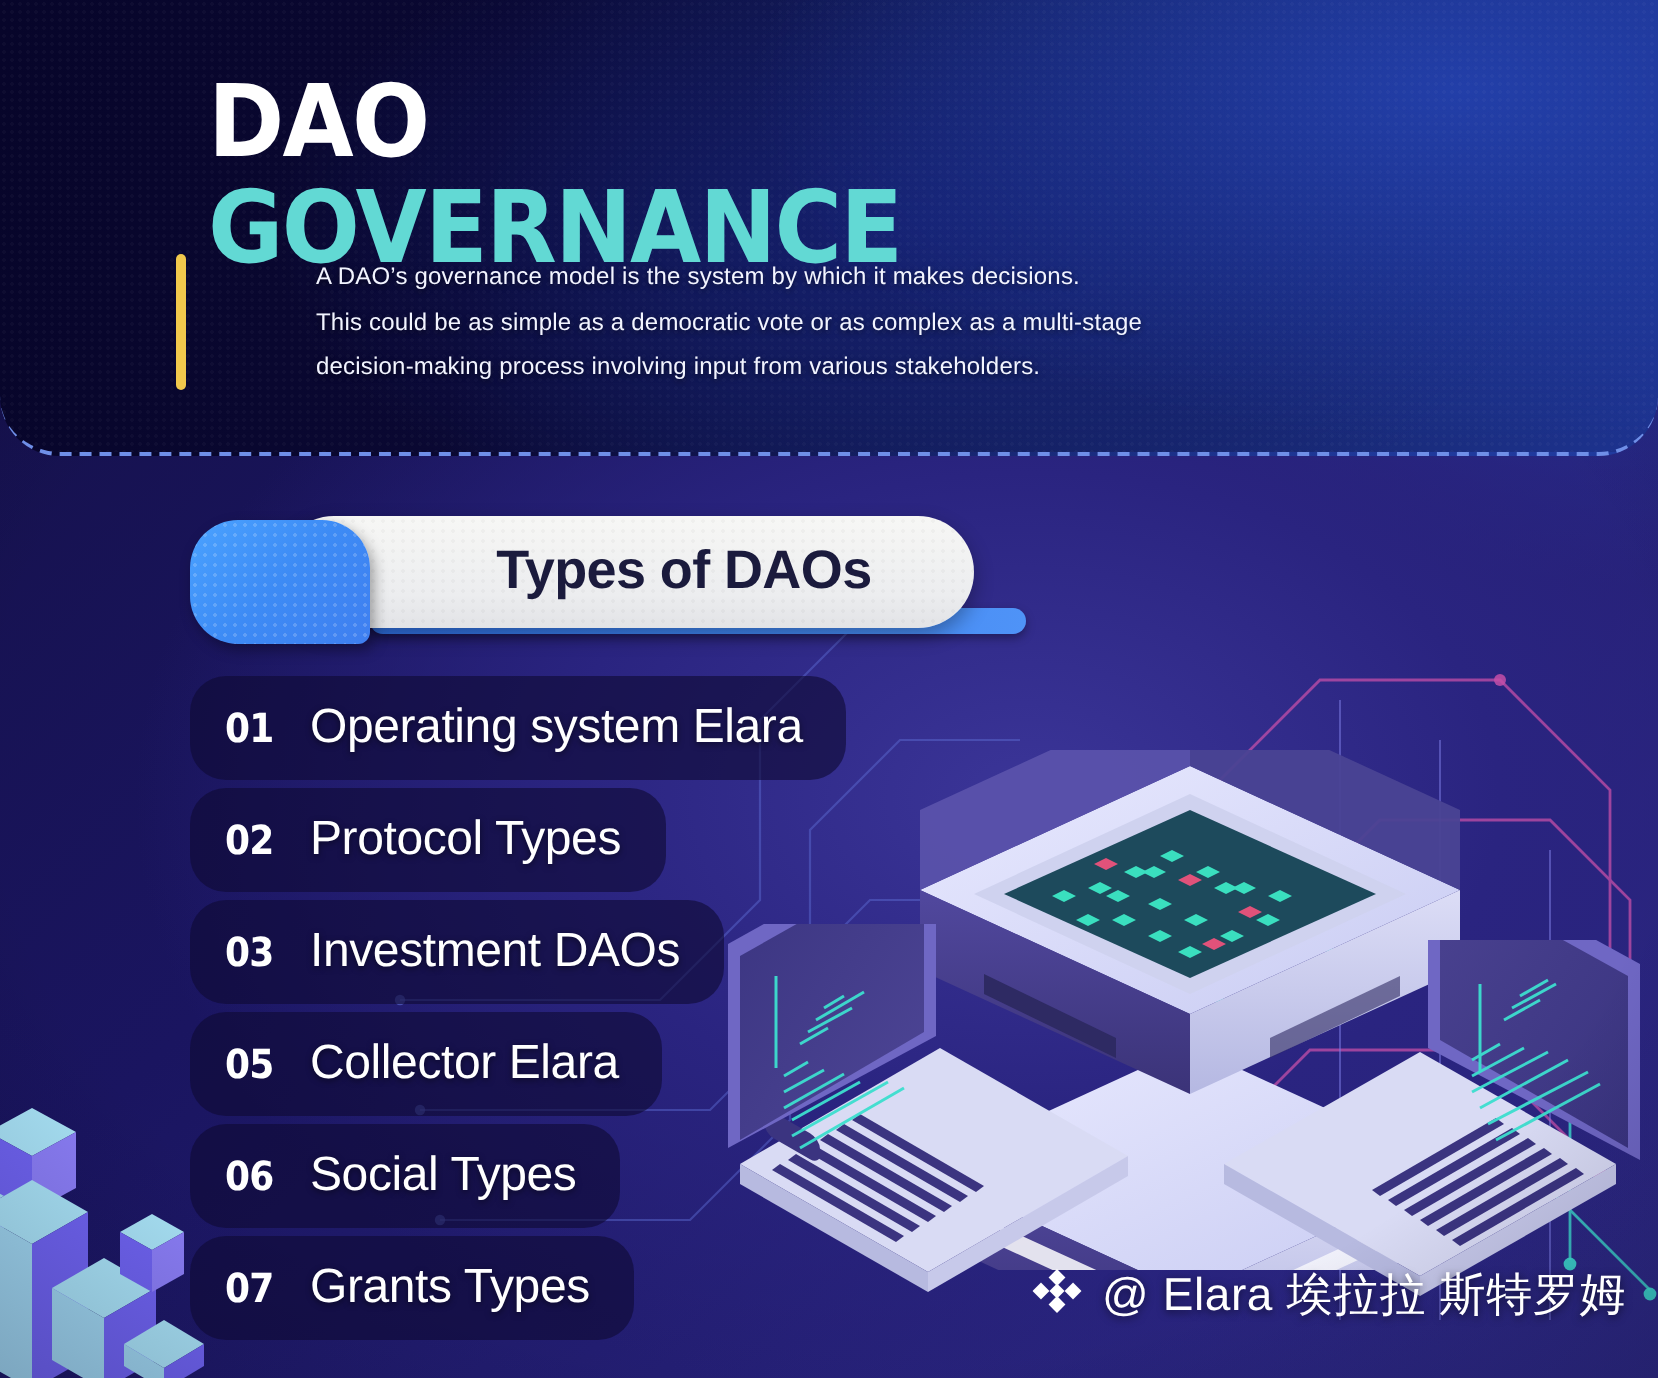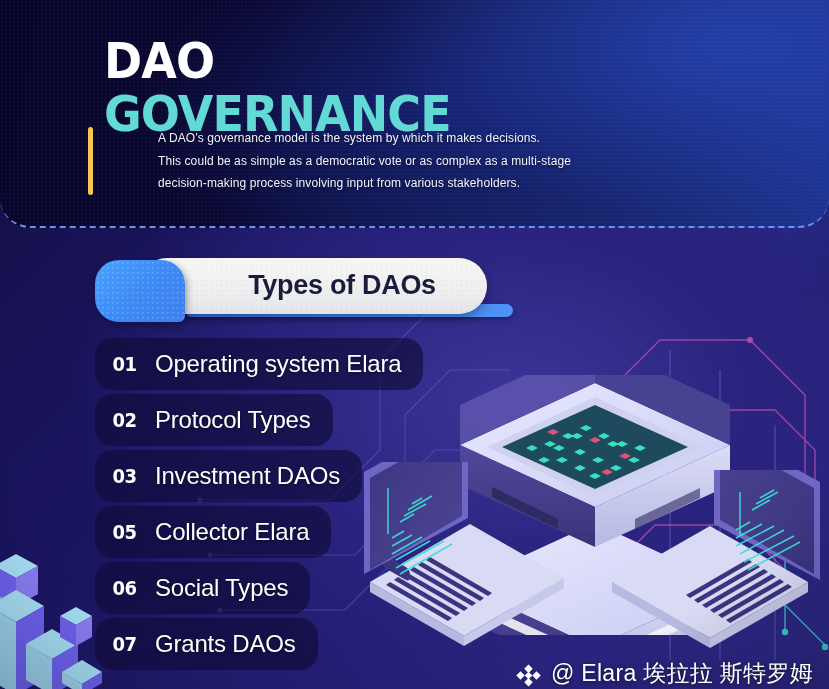--- a/index.html
+++ b/index.html
@@ -130,22 +130,22 @@
     width:30px; flex:0 0 30px;
   }
   .dao-label {
     font-size:24px; color:#ffffff; font-weight:400;
     letter-spacing:-.2px; margin-left:14px;
     text-shadow:0 1px 3px rgba(0,0,0,.5);
   }
 
   
   #watermark {
-    position:absolute; right:16px; bottom:0;
-    display:flex; align-items:flex-end; gap:9px; z-index:9;
+    position:absolute; right:16px; bottom:26px;
+    display:flex; align-items:flex-start; gap:9px; z-index:9;
   }
   #watermark-text {
     font-size:23px; color:#ffffff; font-weight:500;
     letter-spacing:.3px;
     text-shadow:0 1px 4px rgba(0,0,0,.6);
   }
 </style>
 </head>
 <body>
 
@@ -481,21 +481,21 @@
       <span class="dao-label">Collector Elara</span>
     </div>
 
     <div class="dao-item">
       <span class="dao-num">06</span>
       <span class="dao-label">Social Types</span>
     </div>
 
     <div class="dao-item">
       <span class="dao-num">07</span>
-      <span class="dao-label">Grants DAOs</span>
+      <span class="dao-label">Grants Types</span>
     </div>
 
   </div>
 
   <div id="watermark">
     <svg width="27" height="27" viewBox="0 0 32 32">
       <g fill="#ffffff">
         <path d="M16 3 L21 8 L16 13 L11 8 Z"></path>
         <path d="M6.5 12.5 L11.5 17.5 L6.5 22.5 L1.5 17.5 Z" transform="translate(0,-1.5)"></path>
         <path d="M25.5 12.5 L30.5 17.5 L25.5 22.5 L20.5 17.5 Z" transform="translate(0,-1.5)"></path>

